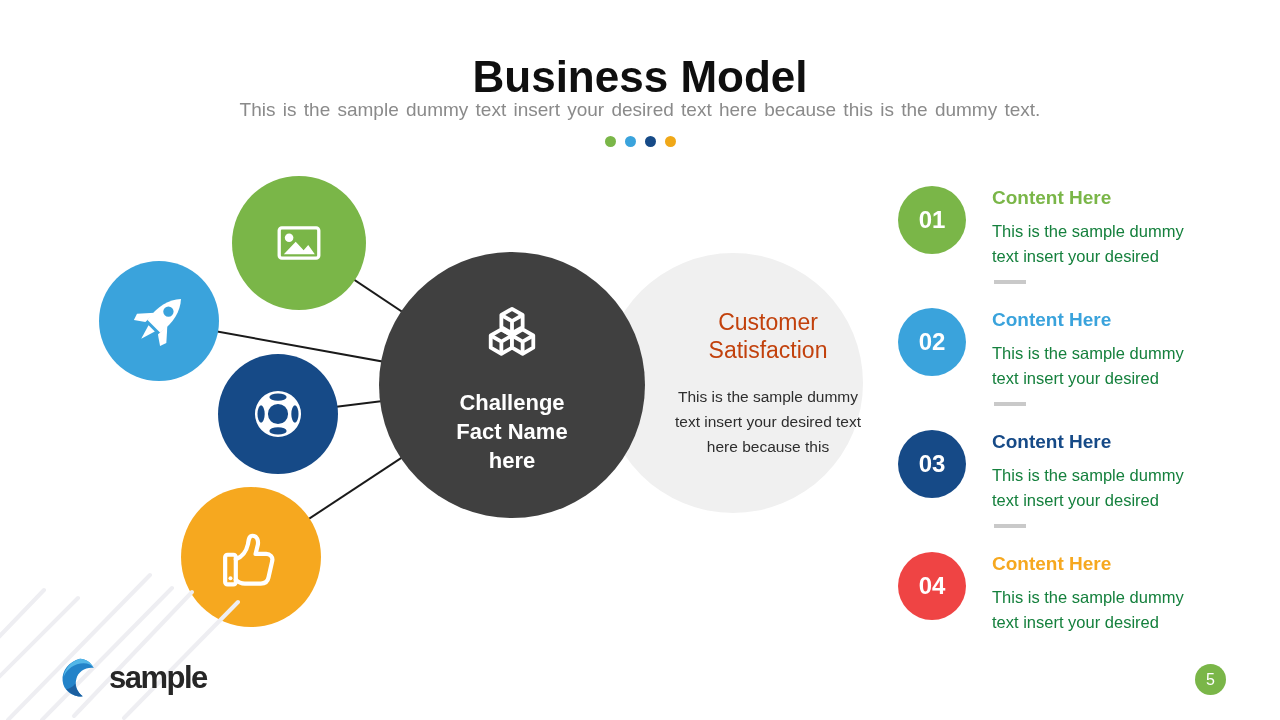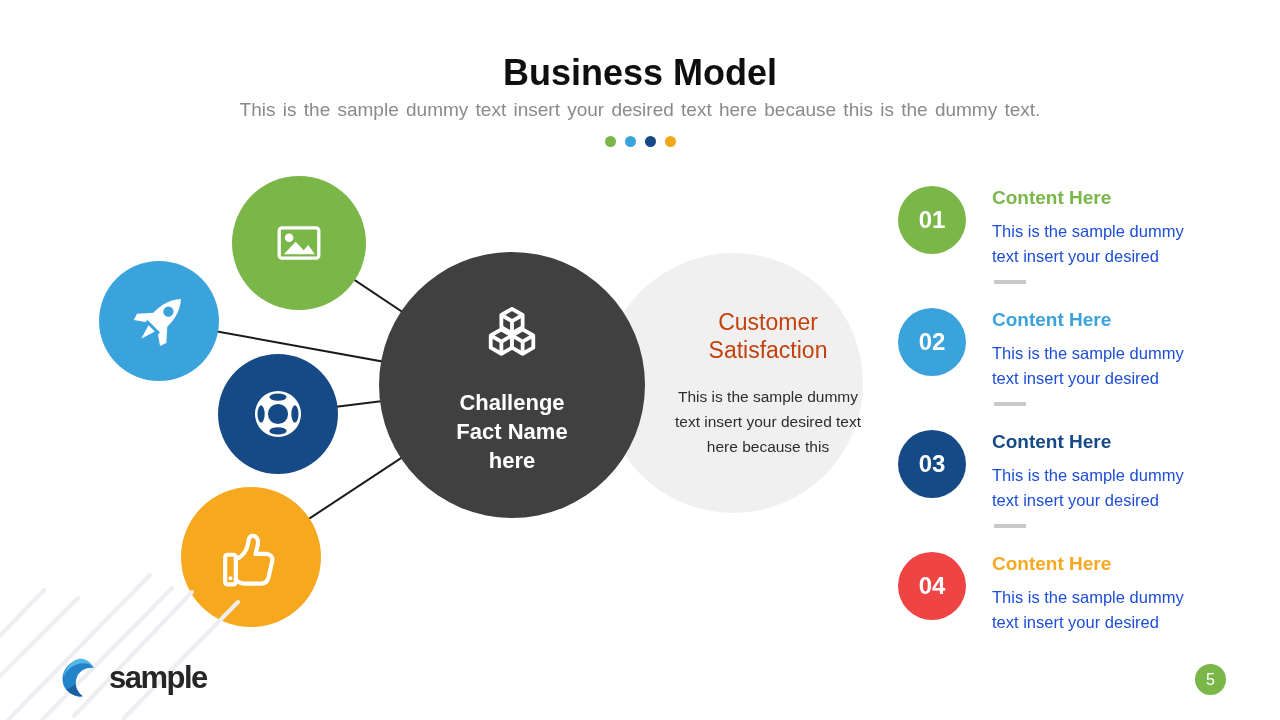--- a/index.html
+++ b/index.html
@@ -5,21 +5,21 @@
   * { margin:0; padding:0; box-sizing:border-box; }
   html,body { background:#888; }
   .slide {
     position:relative; width:1280px; height:720px; background:#ffffff;
     overflow:hidden; font-family:"Liberation Sans", sans-serif; margin:0 auto;
   }
   .abs { position:absolute; }
 
   
   .title { top:52px; left:0; width:1280px; text-align:center;
-    font-size:36px; font-weight:bold; color:#0f0f0f; letter-spacing:0; }
+    font-size:44px; font-weight:bold; color:#0f0f0f; letter-spacing:0; }
   .subtitle { top:99px; left:0; width:1280px; text-align:center;
     font-size:19px; color:#8a8a8a; word-spacing:2px; }
   .dots { top:136px; left:0; width:1280px; display:flex; justify-content:center; gap:9px; }
   .dot { width:11px; height:11px; border-radius:50%; }
 
   
   .circle { border-radius:50%; display:flex; align-items:center; justify-content:center; }
   .gray-node { left:603px; top:253px; width:260px; height:260px; background:#f0f0f0;
     flex-direction:column; text-align:center; }
   .gray-node .inner { margin-left:70px; width:205px; }
@@ -36,21 +36,21 @@
   .sat-3 { left:181px; top:487px; width:140px; height:140px; }
   .connectors { left:0; top:0; width:1280px; height:720px; pointer-events:none; }
 
   
   .item { left:898px; width:330px; height:80px; display:flex; gap:26px; }
   .num-circle { width:68px; height:68px; border-radius:50%; flex:0 0 auto;
     display:flex; align-items:center; justify-content:center;
     color:#fff; font-size:24px; font-weight:bold; }
   .item-text { padding-top:0; width:210px; }
   .item-head { font-size:19px; font-weight:bold; line-height:24px; margin-bottom:9px; }
-  .item-body { font-size:16.5px; color:#1d4ed8; line-height:25px; }
+  .item-body { font-size:16.5px; color:#15803d; line-height:25px; }
   .divider { left:994px; width:32px; height:3.5px; background:#c9c9c9; }
 
   
   .logo { left:58px; top:656px; display:flex; align-items:center; gap:7px; }
   .logo-text { font-size:31px; font-weight:bold; color:#262626; letter-spacing:-1.5px; }
   .page-circle { left:1195px; top:664px; width:31px; height:31px; border-radius:50%;
     display:flex; align-items:center; justify-content:center;
     color:#fff; font-size:16px; }
   .corner-deco { left:0; top:560px; width:300px; height:160px; pointer-events:none; }
 </style>

